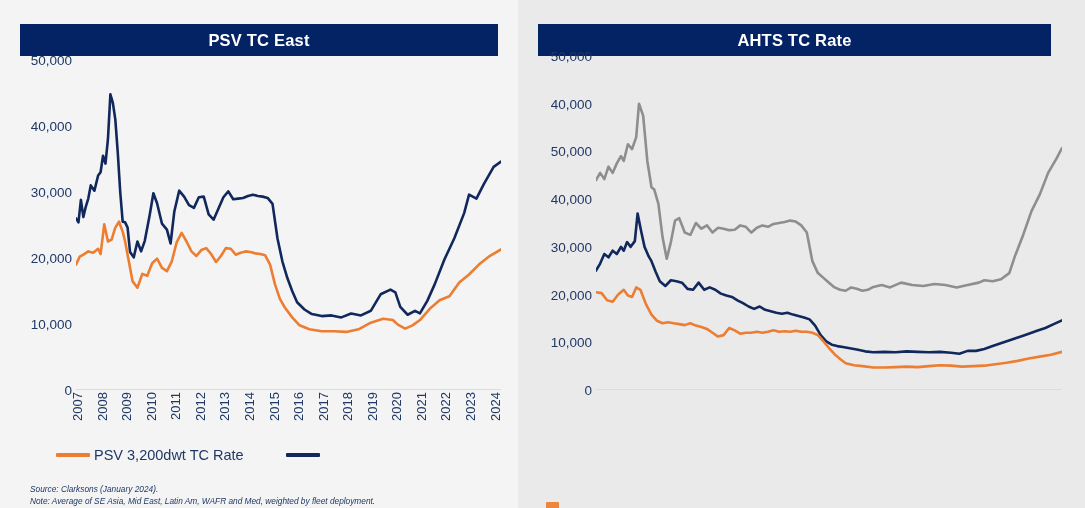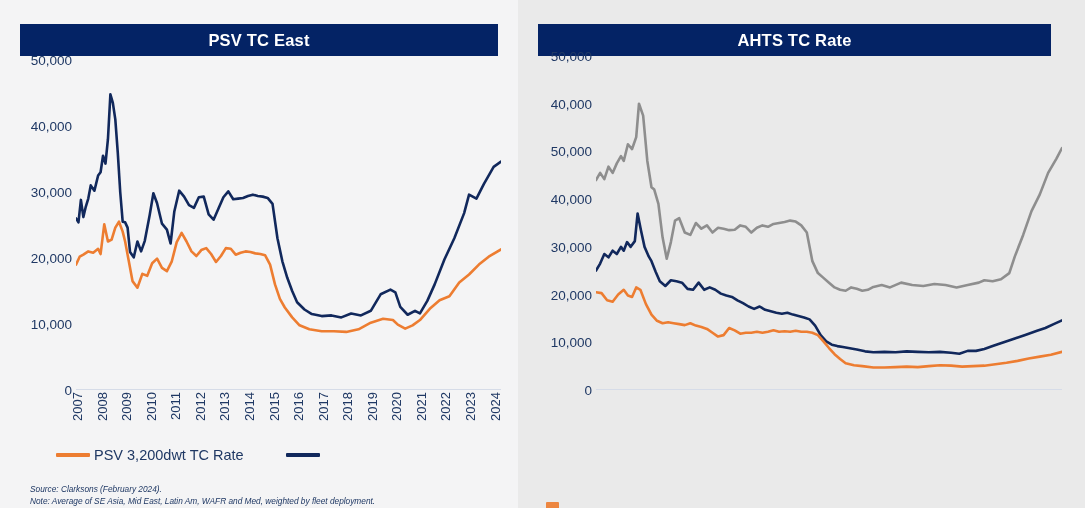--- a/index.html
+++ b/index.html
@@ -166,17 +166,17 @@
           <polyline points="0.00,124.06 4.16,116.90 8.32,123.10 12.48,110.70 16.64,116.90 20.80,107.36 24.96,100.20 27.74,104.97 31.90,88.27 36.06,93.04 40.22,81.11 42.99,47.71 47.15,59.64 51.32,104.97 55.48,131.21 58.25,133.60 62.41,147.91 66.57,181.31 70.73,202.79 74.89,186.09 79.05,164.61 83.21,162.23 88.76,176.54 94.31,178.93 99.86,167.00 105.40,172.73 110.95,169.39 116.50,176.54 122.05,171.77 127.60,172.73 133.14,174.16 138.69,173.68 144.24,169.39 149.79,170.82 155.33,176.54 160.88,171.77 166.43,169.39 171.98,170.82 177.52,167.95 183.07,167.00 188.62,166.05 194.17,164.61 199.71,165.57 205.26,169.39 210.81,176.54 216.36,205.17 221.90,217.10 227.45,221.87 233.00,226.64 238.55,231.41 244.10,233.80 249.64,234.75 255.19,231.41 260.74,232.85 266.29,234.75 271.83,233.80 277.38,230.94 285.70,229.03 294.02,231.41 305.12,226.64 316.21,229.03 327.31,229.98 338.40,228.07 349.50,229.03 360.60,231.41 371.69,229.03 382.79,226.64 388.33,224.26 396.65,225.21 404.98,223.30 413.30,217.10 418.85,200.40 427.17,178.93 435.49,155.07 443.81,138.37 452.13,116.90 460.45,102.59 466.00,92.09" fill="none" stroke="#8E8E8E" stroke-width="2.6" stroke-linejoin="round" stroke-linecap="round"></polyline>
           <polyline points="0.00,214.71 4.16,207.56 8.32,198.01 12.48,201.35 16.64,194.67 20.80,198.01 24.96,190.86 27.74,194.67 31.07,186.09 34.67,190.86 38.83,185.13 41.61,157.46 44.94,174.16 48.54,190.86 52.70,200.40 55.48,205.17 59.64,215.67 63.80,225.21 69.35,229.98 74.89,224.26 80.44,225.21 85.99,226.64 91.54,232.85 97.08,233.80 102.63,226.64 108.18,233.80 113.73,231.41 119.27,233.80 124.82,237.62 130.37,239.53 135.92,240.96 141.46,244.30 147.01,247.16 152.56,250.50 158.11,252.89 163.65,250.50 169.20,253.84 174.75,255.27 180.30,256.70 185.85,257.66 191.39,256.70 196.94,258.61 202.49,260.04 208.04,261.47 213.58,263.38 219.13,269.59 224.68,279.13 230.23,285.33 235.77,288.67 241.32,290.10 246.87,291.06 252.42,292.01 260.74,293.44 269.06,295.35 277.38,296.31 288.48,295.83 299.57,296.31 310.67,295.35 321.76,295.83 332.86,296.31 343.95,295.83 355.05,296.78 363.37,297.74 371.69,294.87 380.01,294.87 388.33,292.97 396.65,290.10 407.75,286.29 418.85,282.47 429.94,278.65 441.04,274.83 449.36,271.97 457.68,268.15 466.00,264.34" fill="none" stroke="#11285C" stroke-width="2.6" stroke-linejoin="round" stroke-linecap="round"></polyline>
           <polyline points="0.00,236.19 5.55,237.14 11.10,244.30 16.64,245.73 22.19,238.57 27.74,233.80 31.90,239.53 36.06,240.96 40.22,231.41 44.38,233.80 49.93,248.11 55.48,258.61 61.02,264.81 66.57,267.20 72.12,266.25 77.67,267.20 83.21,268.15 88.76,269.11 94.31,267.20 99.86,269.59 105.40,271.02 110.95,272.93 116.50,276.74 122.05,280.56 127.60,279.13 133.14,271.97 138.69,274.36 144.24,277.70 149.79,276.74 155.33,276.74 160.88,275.79 166.43,276.74 171.98,275.79 177.52,274.36 183.07,275.79 188.62,275.31 194.17,275.79 199.71,274.83 205.26,275.79 210.81,275.79 216.36,276.74 221.90,279.13 227.45,285.33 233.00,292.01 238.55,298.21 244.10,302.99 249.64,307.28 257.96,309.19 266.29,310.14 277.38,311.57 288.48,311.57 299.57,311.10 310.67,310.62 321.76,311.10 332.86,310.14 343.95,309.19 355.05,309.67 366.14,310.62 377.24,310.14 388.33,309.67 399.43,308.23 410.52,306.80 421.62,304.89 432.71,302.51 443.81,300.60 454.90,298.69 466.00,295.83" fill="none" stroke="#ED7D31" stroke-width="2.6" stroke-linejoin="round" stroke-linecap="round"></polyline>
         </svg>
       </div>
   </div>
 
 </div>
 
 <div class="footnote">
-  <div>Source: Clarksons (February 2024).</div>
+  <div>Source: Clarksons (January 2024).</div>
   <div>Note: Average of SE Asia, Mid East, Latin Am, WAFR and Med, weighted by fleet deployment.</div>
 </div>
 
 <div class="cut-mark"></div>
 
 </body></html>

